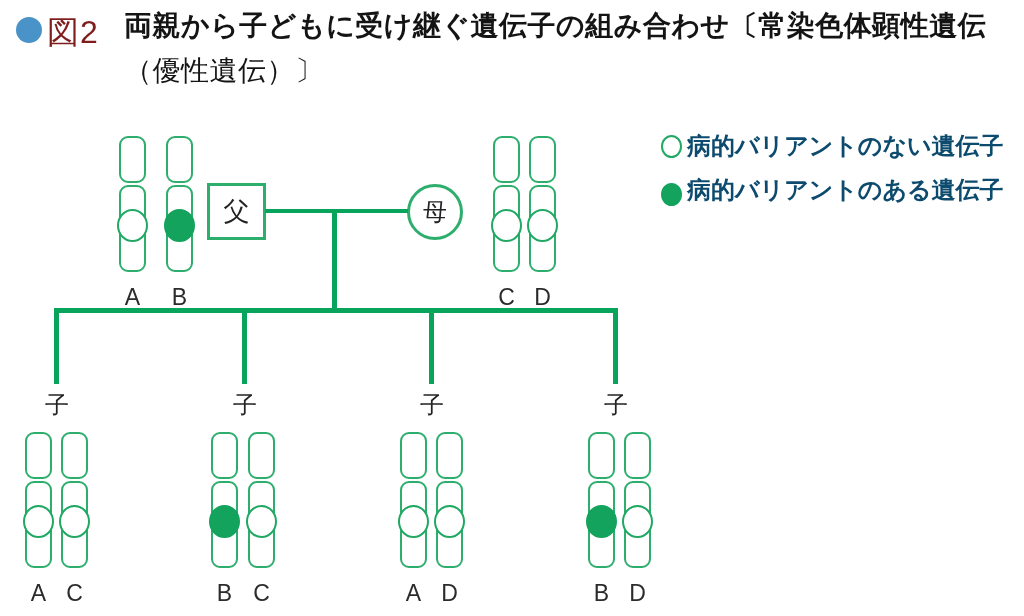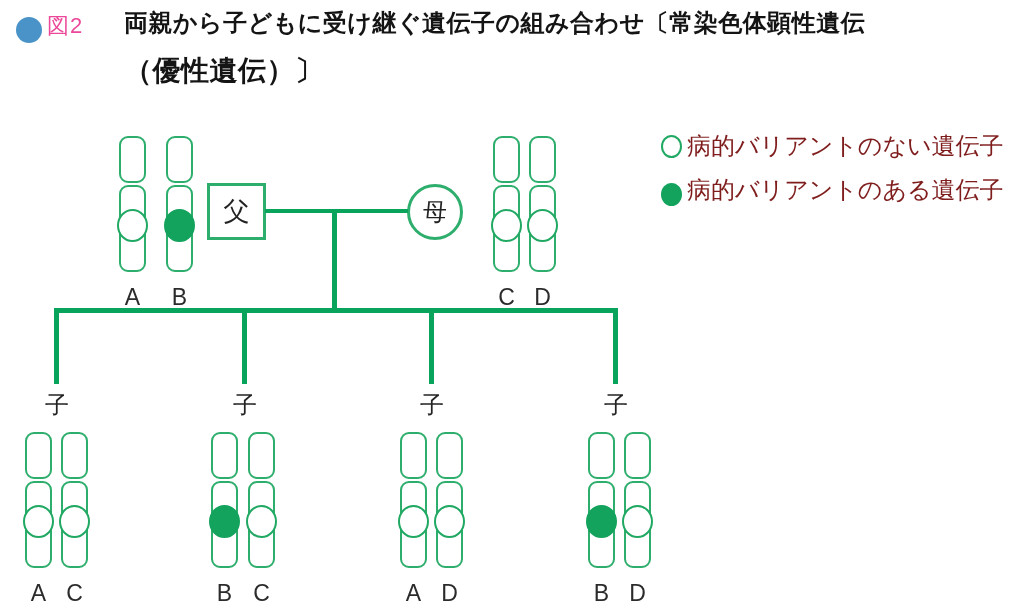--- a/index.html
+++ b/index.html
@@ -5,31 +5,31 @@
   html,body{margin:0;padding:0;}
   body{
     width:1024px;height:616px;position:relative;background:#ffffff;
     font-family:"Liberation Sans","DejaVu Sans",sans-serif;
     color:#1f1f1f;overflow:hidden;
   }
   .abs{position:absolute;}
 
   
   .fig-bullet{left:16px;top:17px;width:26px;height:26px;border-radius:50%;background:#4a93c8;}
-  .fig-label{left:47px;top:11px;font-size:22px;font-weight:500;color:#ec4899;letter-spacing:1px;}
-  .title-line1{left:124px;top:7px;font-size:24px;font-weight:700;color:#141414;letter-spacing:0.5px;white-space:nowrap;}
-  .title-line2{left:124px;top:52px;font-size:28px;font-weight:700;color:#141414;letter-spacing:0.5px;white-space:nowrap;}
+  .fig-label{left:47px;top:11px;font-size:32px;font-weight:500;color:#7f1d1d;letter-spacing:1px;}
+  .title-line1{left:124px;top:7px;font-size:28px;font-weight:700;color:#141414;letter-spacing:0.5px;white-space:nowrap;}
+  .title-line2{left:124px;top:52px;font-size:28px;font-weight:400;color:#141414;letter-spacing:0.5px;white-space:nowrap;}
 
   
   .legend-row{display:flex;align-items:center;gap:5px;height:26px;}
   .legend-row.r1{left:661px;top:133px;}
   .legend-row.r2{left:661px;top:180px;align-items:flex-end;}
   .legend-circle{width:21px;height:23px;border-radius:50%;border:2.5px solid #21a964;box-sizing:border-box;flex:0 0 auto;}
   .legend-circle.filled{background:#13a35d;border-color:#13a35d;}
-  .legend-text{font-size:24px;font-weight:400;color:#7f1d1d;white-space:nowrap;}
+  .legend-text{font-size:24px;font-weight:700;color:#0c4a6e;white-space:nowrap;}
 
   
   .chromo{position:absolute;width:27px;height:136px;}
   .arm{position:absolute;left:0;right:0;border:2.5px solid #2eae6c;border-radius:9px;box-sizing:border-box;background:#fff;}
   .arm.top{top:0;height:47px;}
   .arm.bottom{top:49px;height:87px;}
   .gene{position:absolute;left:-2px;top:73px;width:31px;height:33px;border-radius:50%;
         border:2.5px solid #21a964;box-sizing:border-box;background:#fff;}
   .gene.filled{background:#13a35d;border-color:#13a35d;}
   .chromo-label{position:absolute;top:148px;left:-10px;width:47px;text-align:center;

